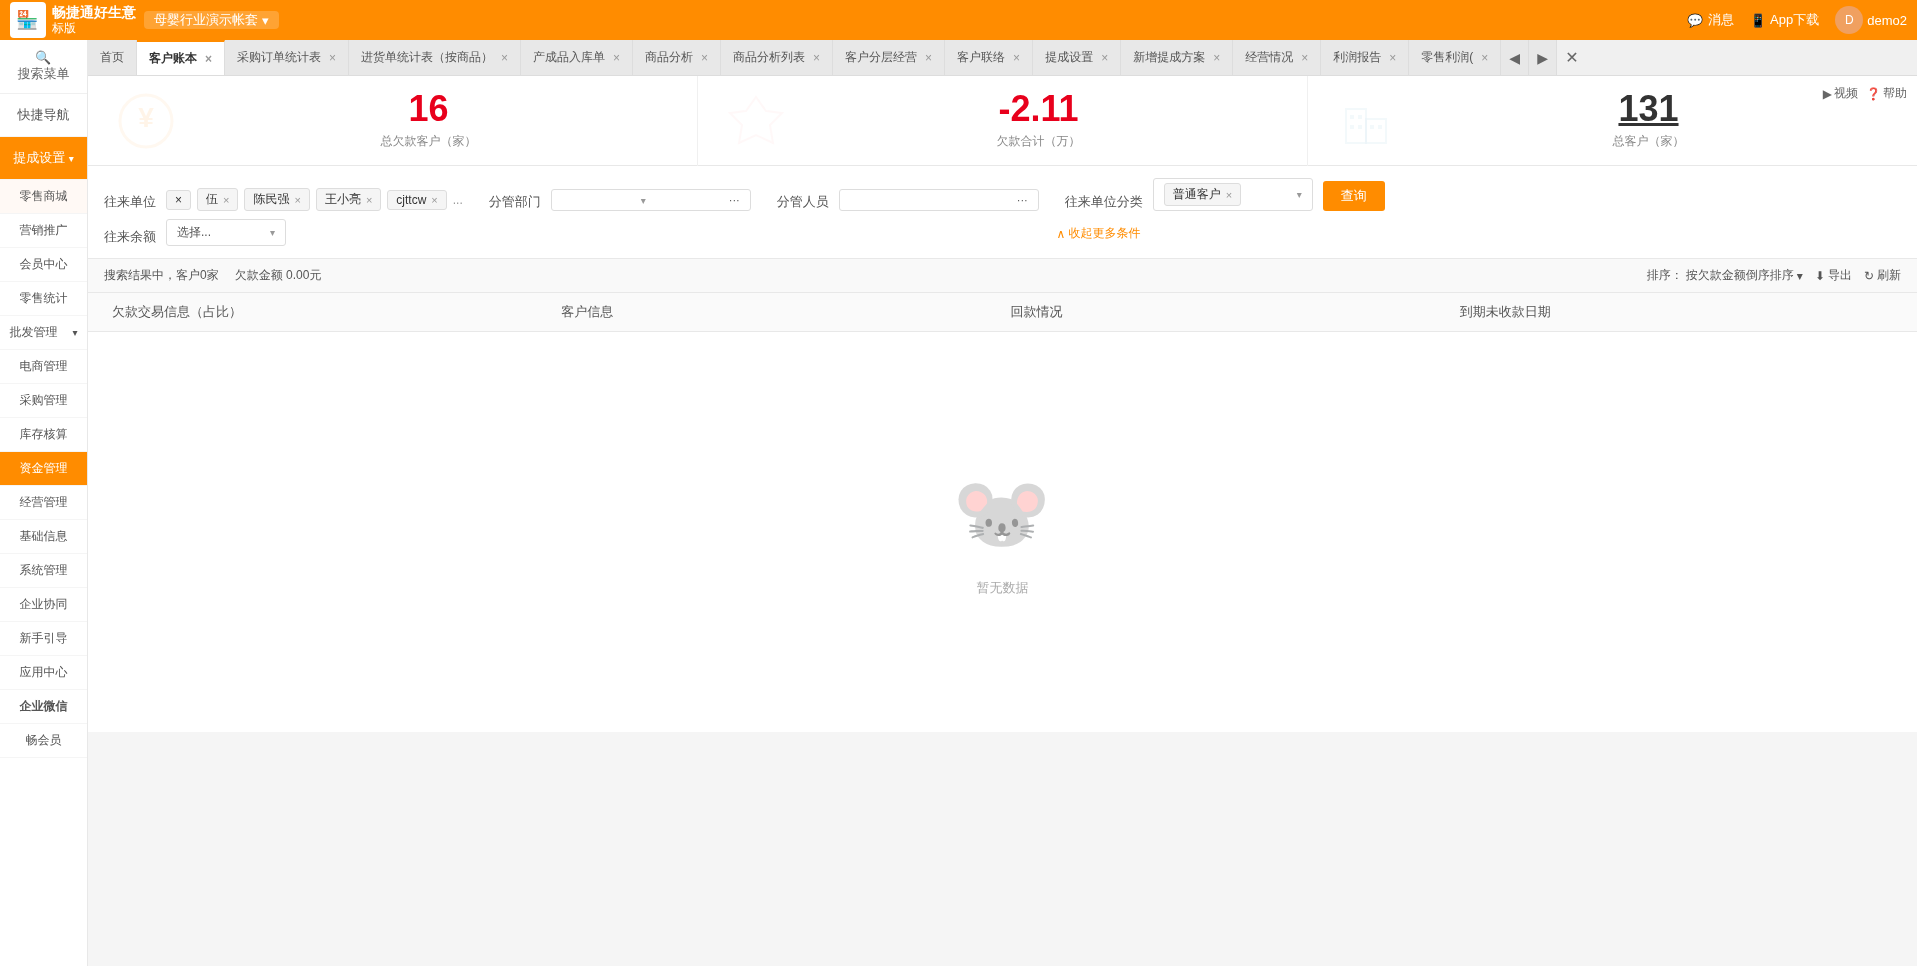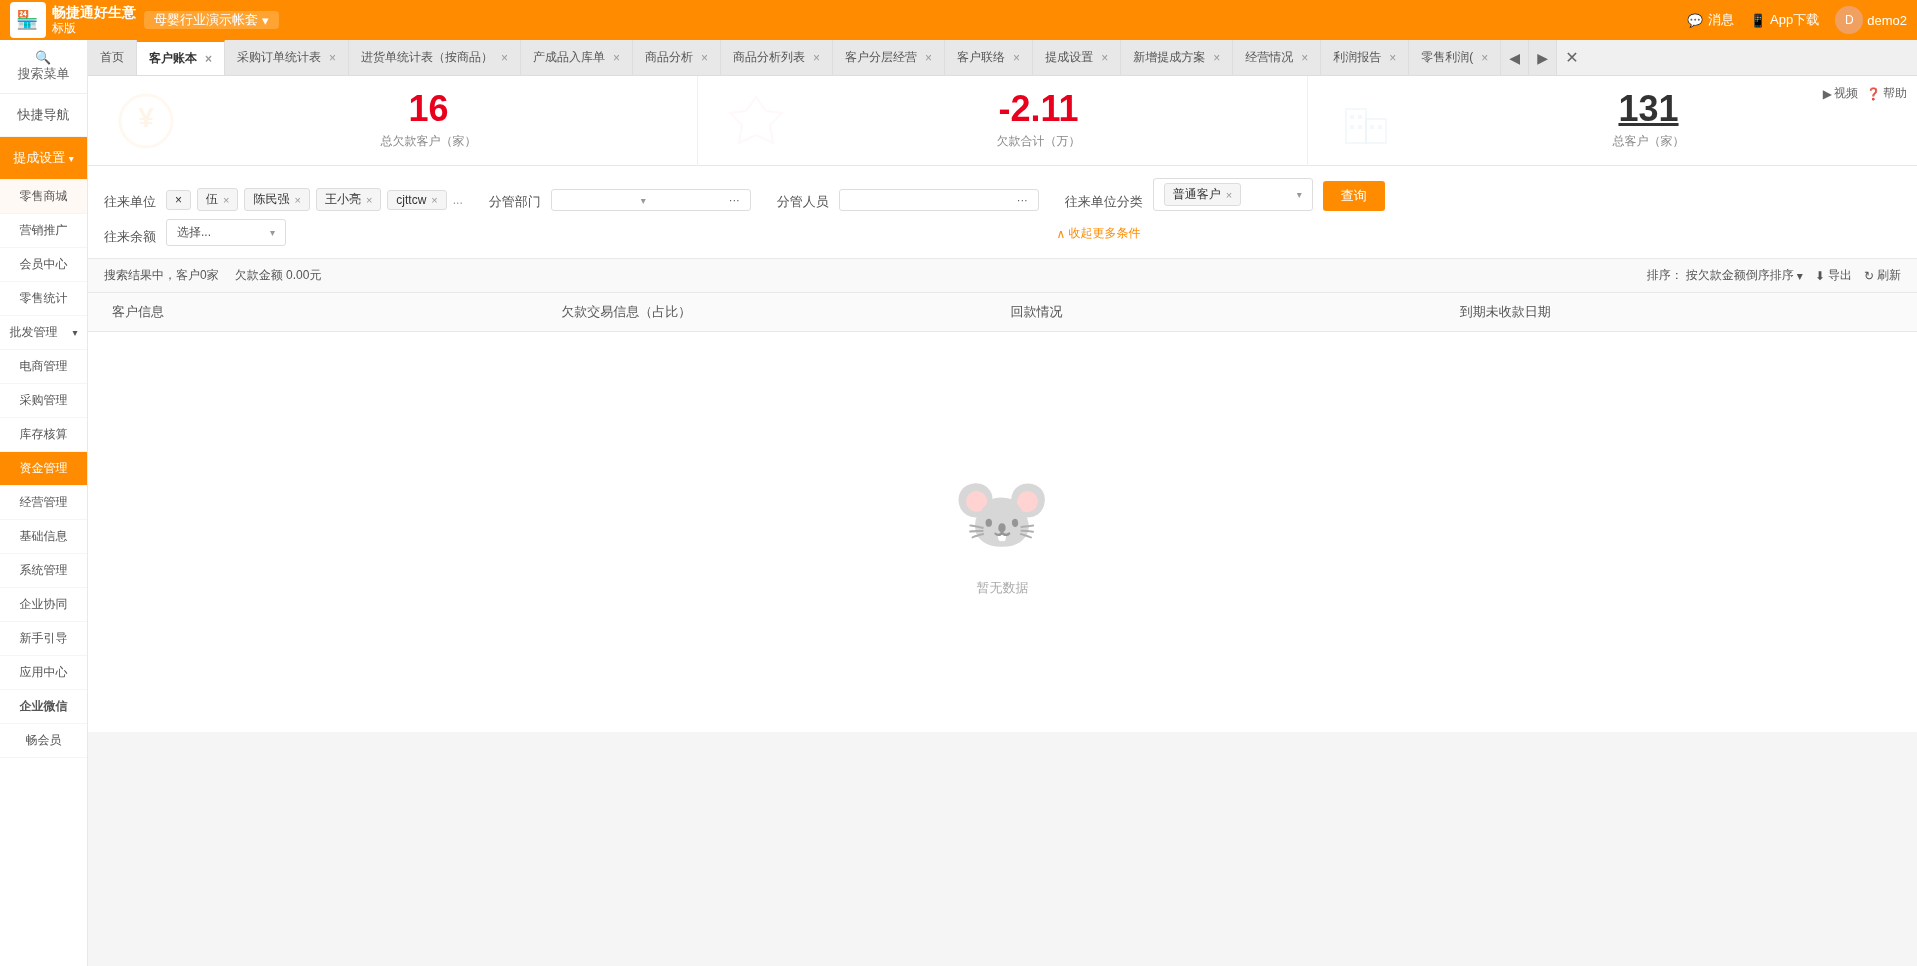--- a/index.html
+++ b/index.html
@@ -372,22 +372,22 @@
           </div>
           <div class="action-btn">
             <span>↻</span>
             <span>刷新</span>
           </div>
         </div>
       </div>
 
       <div class="data-table">
         <div class="table-header">
+          <div class="col">欠款交易信息（占比）</div>
           <div class="col">客户信息</div>
-          <div class="col">欠款交易信息（占比）</div>
           <div class="col">回款情况</div>
           <div class="col">到期未收款日期</div>
         </div>
         <div class="table-body">
           <div class="empty-state">
             <div class="empty-illustration">
               <div class="search-mouse" style="font-size:80px; opacity:0.5;">🐭</div>
             </div>
             <div class="empty-text">暂无数据</div>
           </div>

